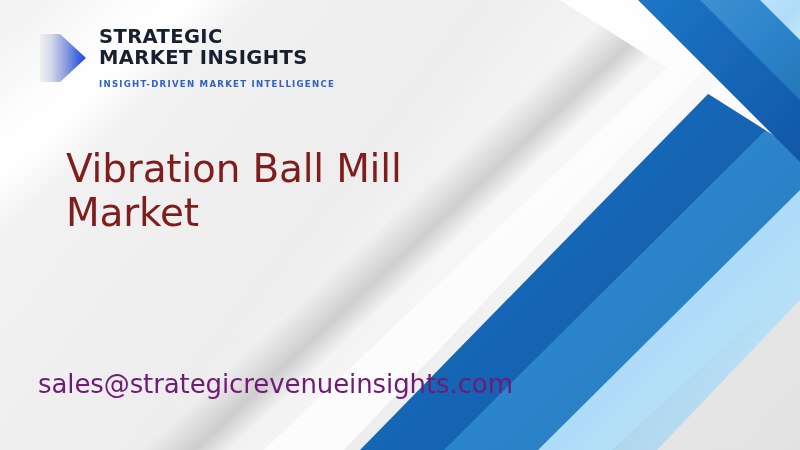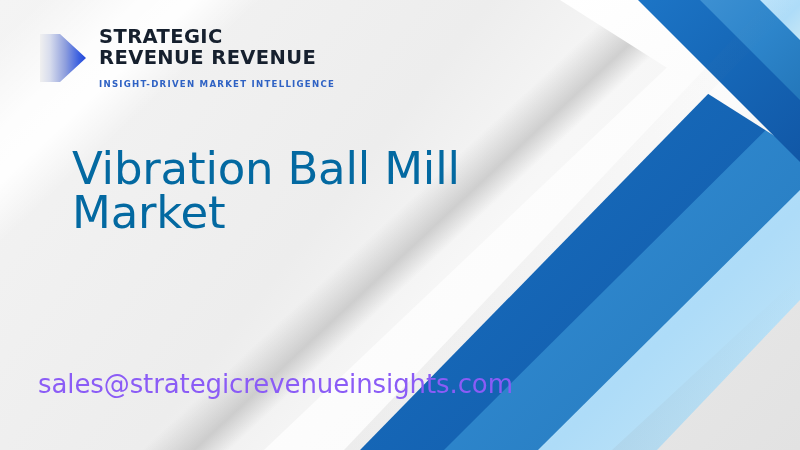--- a/index.html
+++ b/index.html
@@ -87,41 +87,41 @@
     font-weight: 600;
     font-size: 8.6px;
     letter-spacing: 1.25px;
     color: #2f62c4;
     white-space: nowrap;
   }
 
   
   .headline {
     position: absolute;
-    left: 72px;
+    left: 66px;
     top: 147px;
     font-family: "DejaVu Sans", "Liberation Sans", sans-serif;
     font-weight: 400;
-    font-size: 45px;
+    font-size: 39px;
     line-height: 44px;
-    color: #0369a1;
+    color: #7f1d1d;
     letter-spacing: -0.2px;
     max-width: 470px;
   }
 
   
   .email {
     position: absolute;
     left: 38px;
     top: 368px;
     font-family: "DejaVu Sans", "Liberation Sans", sans-serif;
     font-weight: 400;
     font-size: 26px;
     line-height: 32px;
-    color: #8b5cf6;
+    color: #701a75;
     letter-spacing: -0.1px;
   }
 </style>
 </head>
 <body>
 
 <div id="slide">
 
   <div class="bg-base"></div>
   <div class="bg-sheen-a"></div>
@@ -190,21 +190,21 @@
           <stop offset="22%" stop-color="#d7dced"></stop>
           <stop offset="55%" stop-color="#8f9fdd"></stop>
           <stop offset="85%" stop-color="#3a5fe0"></stop>
           <stop offset="100%" stop-color="#2348d8"></stop>
         </linearGradient>
       </defs>
       <path d="M2 4 L2 52 L28 28 Z M2 4 L22 4 L48 28 L22 52 L2 52 L28 28 Z" fill="url(#logoGrad)"></path>
     </svg>
     <div class="logo-text">
       <div class="logo-line1">STRATEGIC</div>
-      <div class="logo-line2">REVENUE REVENUE</div>
+      <div class="logo-line2">MARKET INSIGHTS</div>
       <div class="logo-tagline">INSIGHT-DRIVEN MARKET INTELLIGENCE</div>
     </div>
   </div>
 
   <div class="headline">Vibration Ball Mill Market</div>
 
   <div class="email">sales@strategicrevenueinsights.com</div>
 
 </div>
 

